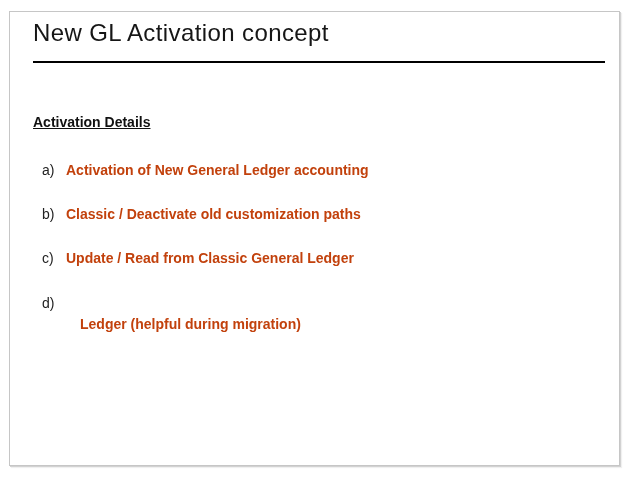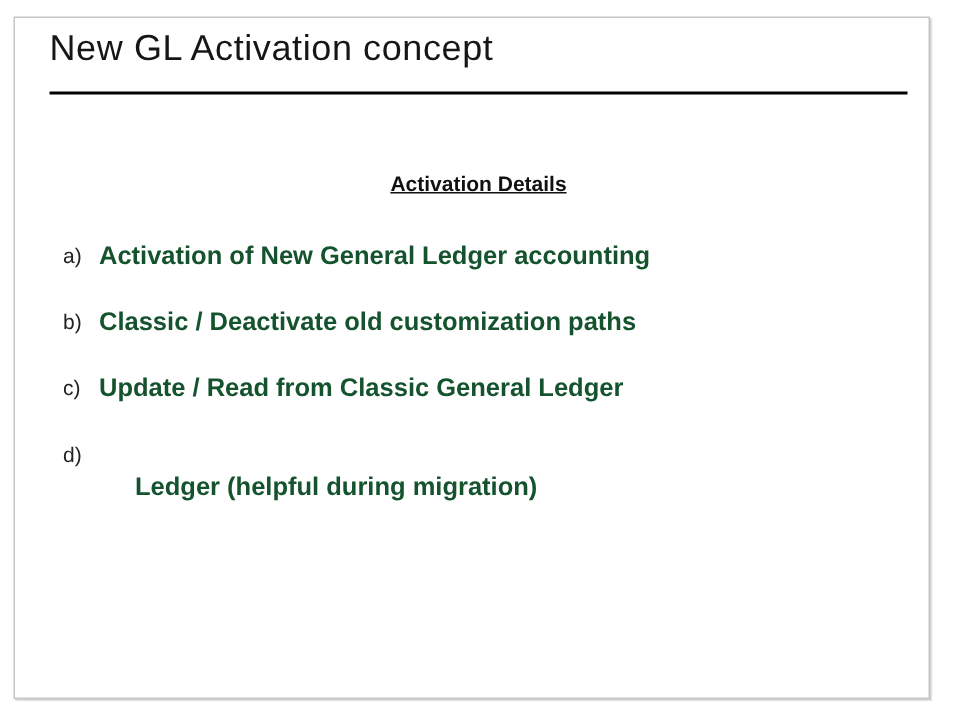--- a/index.html
+++ b/index.html
@@ -44,48 +44,47 @@
     top: 61px;
     width: 572px;
     height: 2px;
     background: #000000;
   }
   .section-heading {
     position: absolute;
     left: 33px;
     top: 114px;
     width: 572px;
-    text-align: center;
     font-size: 14px;
     font-weight: 700;
     text-decoration: underline;
     color: #111111;
   }
   .list-item {
     position: absolute;
     left: 42px;
     display: flex;
     align-items: flex-start;
     line-height: 21px;
   }
   .item-marker {
     flex: 0 0 24px;
     width: 24px;
     font-size: 14px;
     font-weight: 400;
     color: #222222;
   }
   .item-text {
-    font-size: 17px;
+    font-size: 14px;
     font-weight: 700;
-    color: #14532d;
+    color: #c2410c;
     width: 515px;
   }
   .item-text .wrap-line2 {
-    margin-left: 24px;
+    margin-left: 14px;
   }
   .row-a { top: 160px; }
   .row-b { top: 204px; }
   .row-c { top: 248px; }
   .row-d { top: 293px; }
 </style>
 </head>
 <body>
 
 <div class="page">

